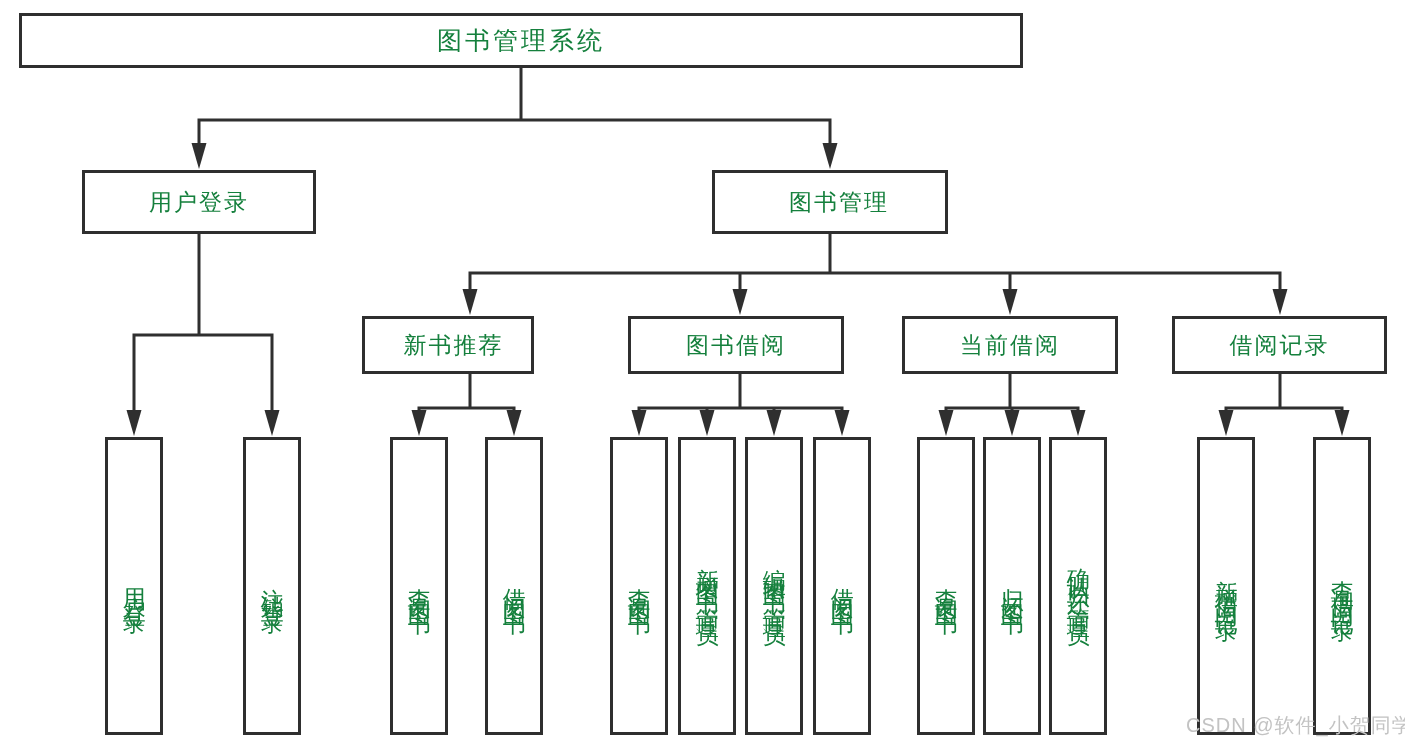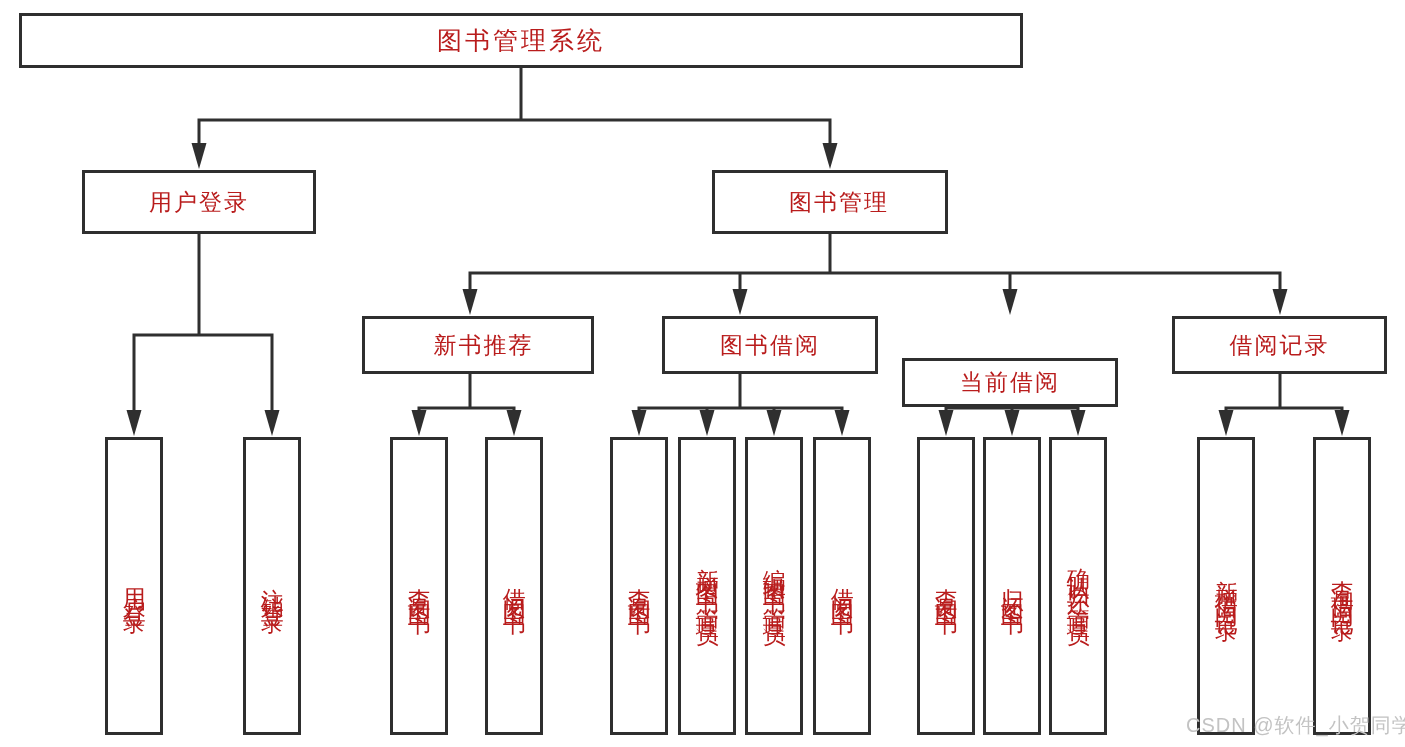--- a/index.html
+++ b/index.html
@@ -18,21 +18,21 @@
     pointer-events: none;
   }
   .box {
     position: absolute;
     box-sizing: border-box;
     background: #ffffff;
     border: 3px solid #2f2f2f;
     display: flex;
     align-items: center;
     justify-content: center;
-    color: #b91c1c;
+    color: #15803d;
     z-index: 2;
   }
   .box.h span {
     font-size: 23px;
     letter-spacing: 2px;
     white-space: nowrap;
   }
   .box.root span {
     font-size: 25px;
     letter-spacing: 3px;
@@ -105,27 +105,27 @@
     <span>图书管理系统</span>
   </div>
 
   <div class="box h" style="left:82px;top:170px;width:234px;height:64px;">
     <span>用户登录</span>
   </div>
   <div class="box h" style="left:712px;top:170px;width:236px;height:64px;padding-left:18px;">
     <span>图书管理</span>
   </div>
 
-  <div class="box h" style="left:362px;top:316px;width:232px;height:58px;padding-left:11px;">
+  <div class="box h" style="left:362px;top:316px;width:172px;height:58px;padding-left:11px;">
     <span>新书推荐</span>
   </div>
-  <div class="box h" style="left:662px;top:316px;width:216px;height:58px;">
+  <div class="box h" style="left:628px;top:316px;width:216px;height:58px;">
     <span>图书借阅</span>
   </div>
-  <div class="box h" style="left:902px;top:316px;width:216px;height:49px;margin-top:42px;">
+  <div class="box h" style="left:902px;top:316px;width:216px;height:58px;">
     <span>当前借阅</span>
   </div>
   <div class="box h" style="left:1172px;top:316px;width:215px;height:58px;">
     <span>借阅记录</span>
   </div>
 
   <div class="box v" style="left:105px;top:437px;width:58px;height:298px;">
     <span class="vtext">用户登录</span>
   </div>
   <div class="box v" style="left:243px;top:437px;width:58px;height:298px;">

